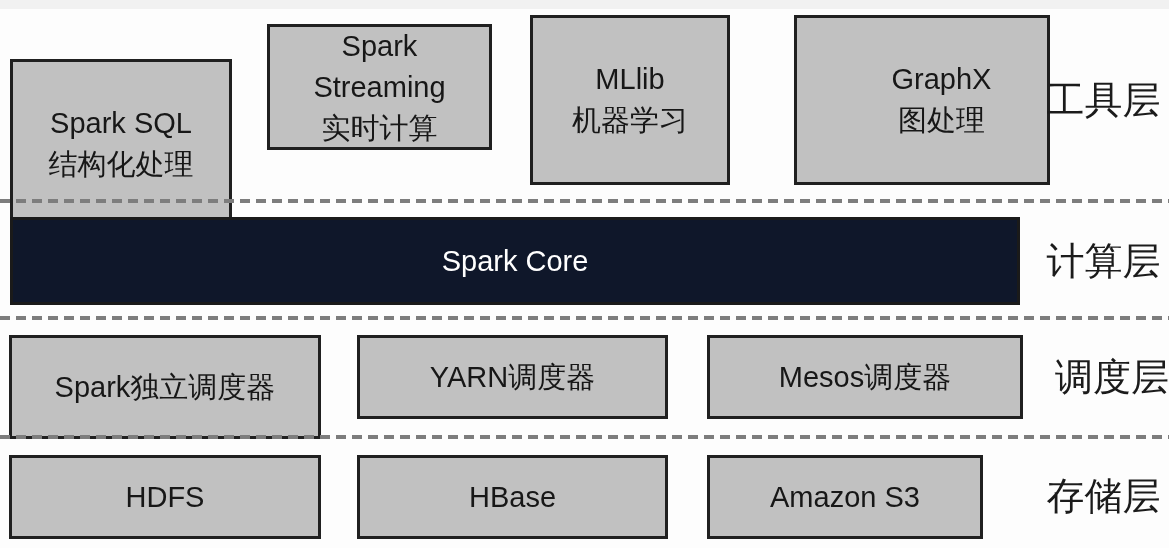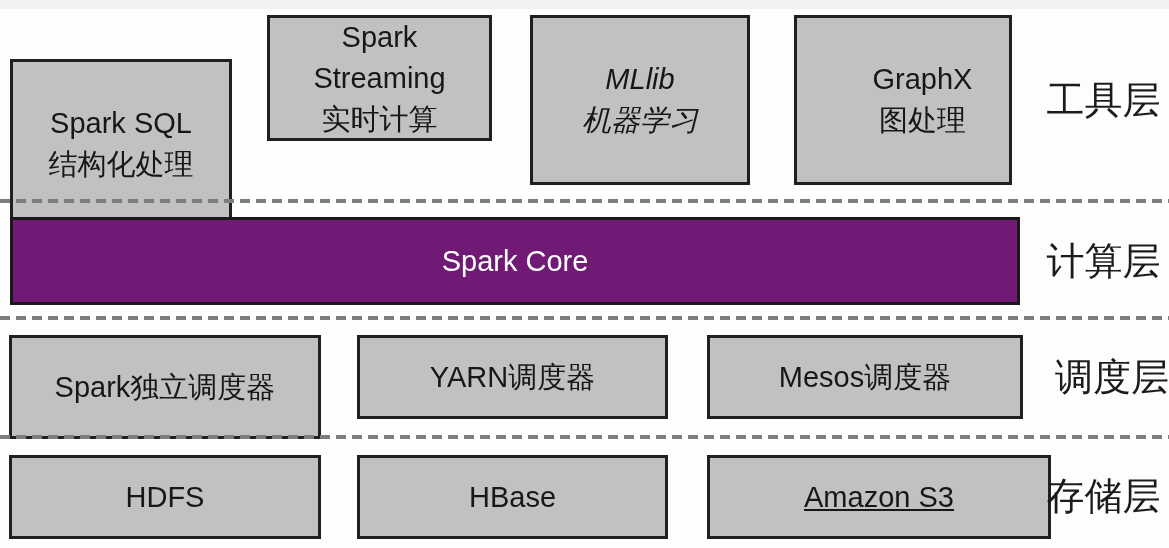--- a/index.html
+++ b/index.html
@@ -29,21 +29,21 @@
     color: #171717;
     display: flex;
     align-items: center;
     justify-content: center;
     text-align: center;
     white-space: pre-line;
     font-size: 29px;
     line-height: 41px;
   }
   .box.dark {
-    background: #701a75;
+    background: #0f172a;
     color: #ffffff;
     border-color: #1a1a1a;
   }
   .divider {
     position: absolute;
     left: 0;
     width: 1169px;
     height: 4px;
     background: repeating-linear-gradient(
       to right,
@@ -57,39 +57,39 @@
     width: 131px;
     height: 42px;
     color: #1b1b1b;
     font-size: 38px;
     line-height: 42px;
     text-align: center;
     white-space: nowrap;
   }
   
   .b-sql       { left: 10px;  top: 15px;  width: 222px; height: 170px; margin-top: 44px; }
-  .b-streaming { left: 267px; top: 15px;  width: 225px; height: 126px; }
-  .b-mllib     { left: 530px; top: 15px;  width: 220px; height: 170px; font-style: italic; }
-  .b-graphx    { left: 794px; top: 15px;  width: 218px; height: 170px; padding-left: 39px; }
+  .b-streaming { left: 267px; top: 24px;  width: 225px; height: 126px; }
+  .b-mllib     { left: 530px; top: 15px;  width: 200px; height: 170px; }
+  .b-graphx    { left: 794px; top: 15px;  width: 256px; height: 170px; padding-left: 39px; }
   .lbl-tools   { top: 79px; }
   .d1          { top: 199px; }
   
   .b-core      { left: 10px;  top: 217px; width: 1010px; height: 88px; }
   .lbl-compute { top: 240px; }
   .d2          { top: 316px; }
   
   .b-standalone{ left: 9px;   top: 335px; width: 312px; height: 104px; }
   .b-yarn      { left: 357px; top: 335px; width: 311px; height: 84px; }
   .b-mesos     { left: 707px; top: 335px; width: 316px; height: 84px; }
   .lbl-sched   { top: 356px; text-align: right; }
   .d3          { top: 435px; }
   
   .b-hdfs      { left: 9px;   top: 455px; width: 312px; height: 84px; }
   .b-hbase     { left: 357px; top: 455px; width: 311px; height: 84px; }
-  .b-s3        { left: 707px; top: 455px; width: 344px; height: 84px; text-decoration: underline; }
+  .b-s3        { left: 707px; top: 455px; width: 276px; height: 84px; }
   .lbl-storage { top: 475px; }
 </style>
 </head>
 <body>
 
 <div class="canvas">
   <div class="top-strip"></div>
 
   <div class="box b-sql">Spark SQL
 结构化处理</div>

